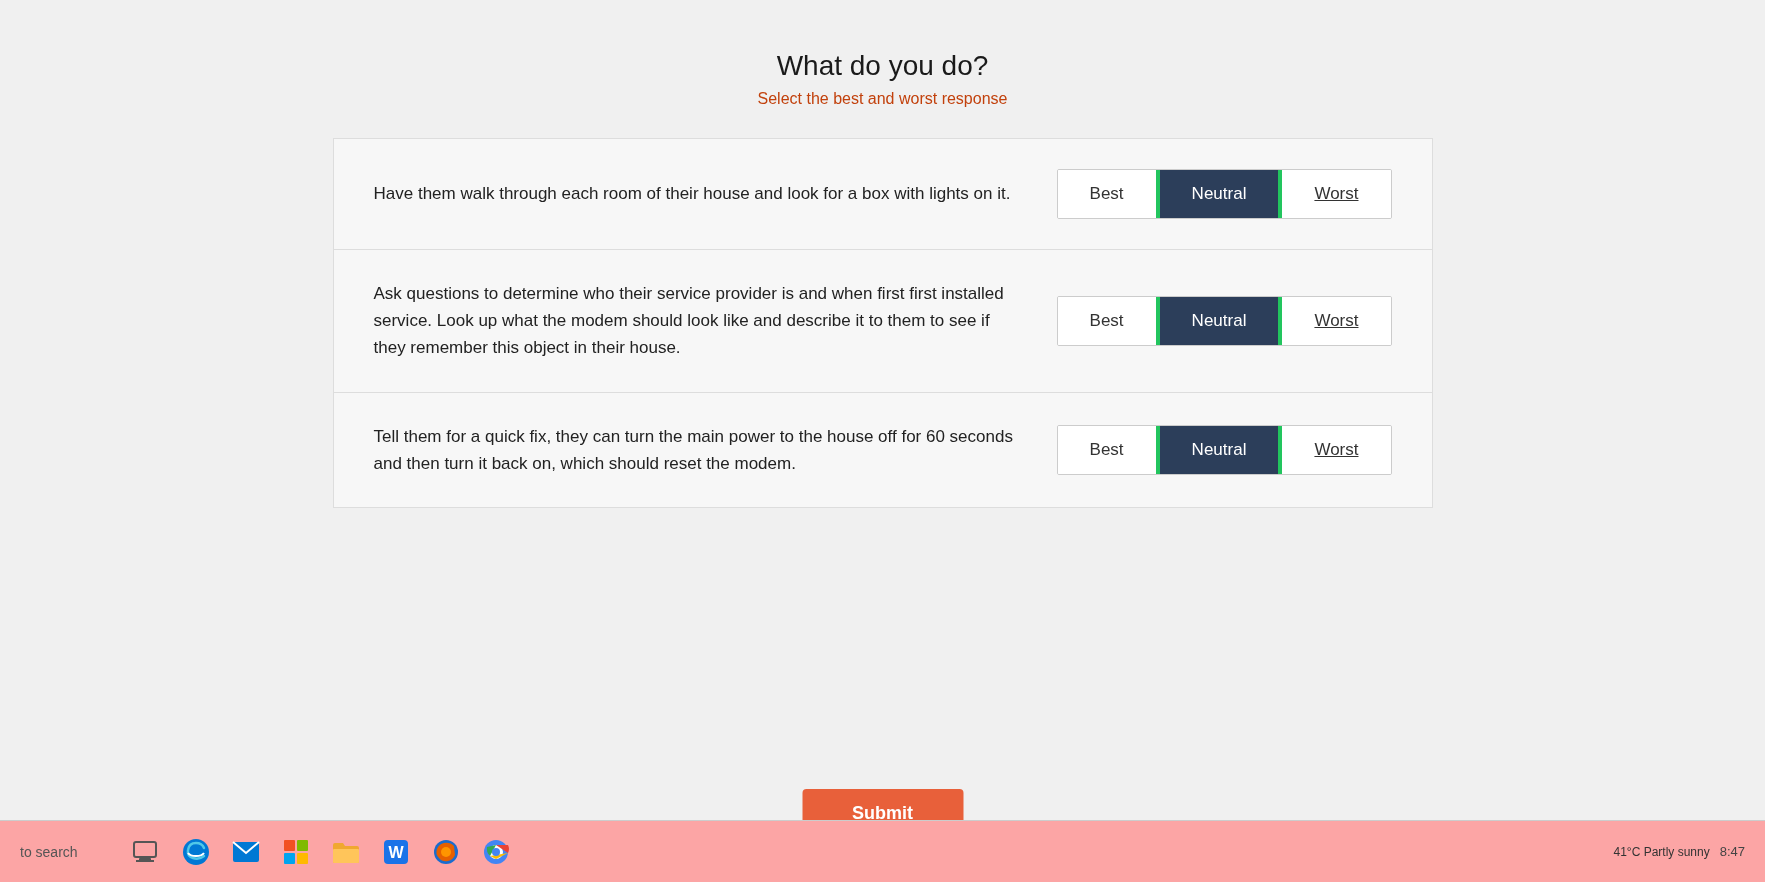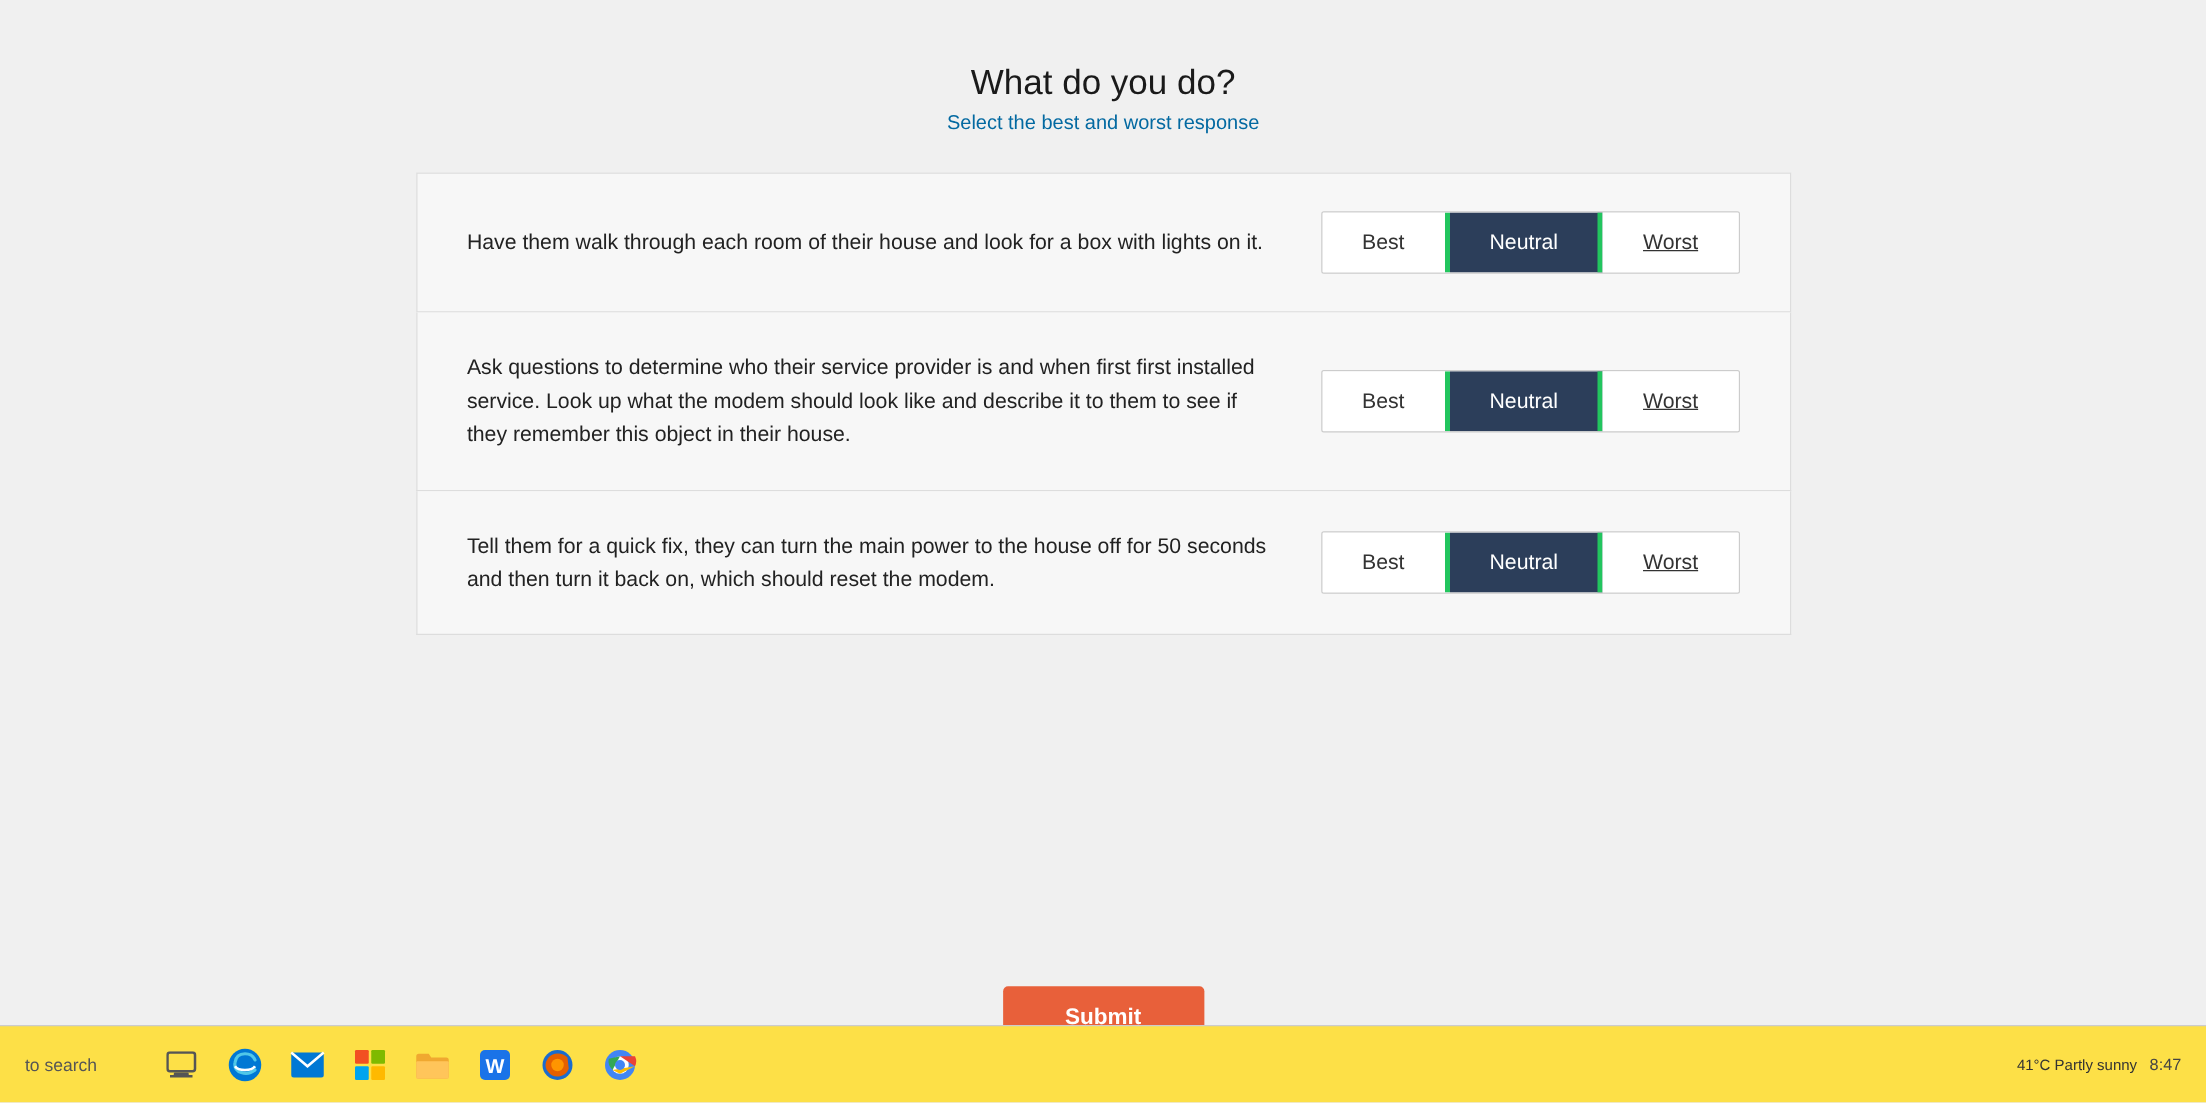--- a/index.html
+++ b/index.html
@@ -29,21 +29,21 @@
 
     .page-title {
       font-size: 28px;
       font-weight: 400;
       color: #1a1a1a;
       margin-bottom: 8px;
     }
 
     .page-subtitle {
       font-size: 16px;
-      color: #0369a1;
+      color: #c2410c;
       margin-bottom: 30px;
     }
 
     .questions-container {
       width: 1100px;
       display: flex;
       flex-direction: column;
       gap: 0;
     }
 
@@ -100,21 +100,21 @@
       text-align: center;
     }
 
     
     .taskbar {
       position: absolute;
       bottom: 0;
       left: 0;
       width: 100%;
       height: 62px;
-      background-color: #fde047;
+      background-color: #fca5a5;
       display: flex;
       align-items: center;
       border-top: 1px solid #ccc;
     }
 
     .taskbar-left {
       display: flex;
       align-items: center;
       padding-left: 20px;
       gap: 4px;
@@ -201,21 +201,21 @@
     <div class="question-card">
       <p class="question-text">Ask questions to determine who their service provider is and when first first installed service. Look up what the modem should look like and describe it to them to see if they remember this object in their house.</p>
       <div class="response-buttons">
         <button class="response-btn">Best</button>
         <button class="response-btn active">Neutral</button>
         <button class="response-btn">Worst</button>
       </div>
     </div>
 
     <div class="question-card">
-      <p class="question-text">Tell them for a quick fix, they can turn the main power to the house off for 50 seconds and then turn it back on, which should reset the modem.</p>
+      <p class="question-text">Tell them for a quick fix, they can turn the main power to the house off for 60 seconds and then turn it back on, which should reset the modem.</p>
       <div class="response-buttons">
         <button class="response-btn">Best</button>
         <button class="response-btn active">Neutral</button>
         <button class="response-btn">Worst</button>
       </div>
     </div>
 
   </div>
 </div>
 

